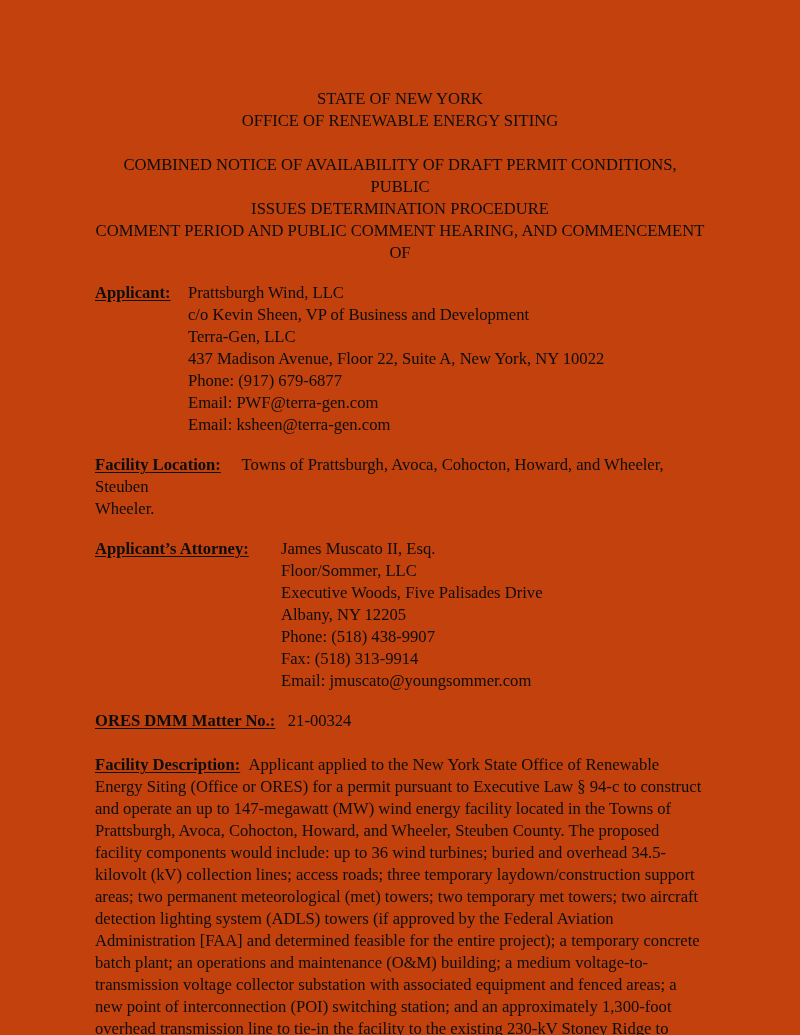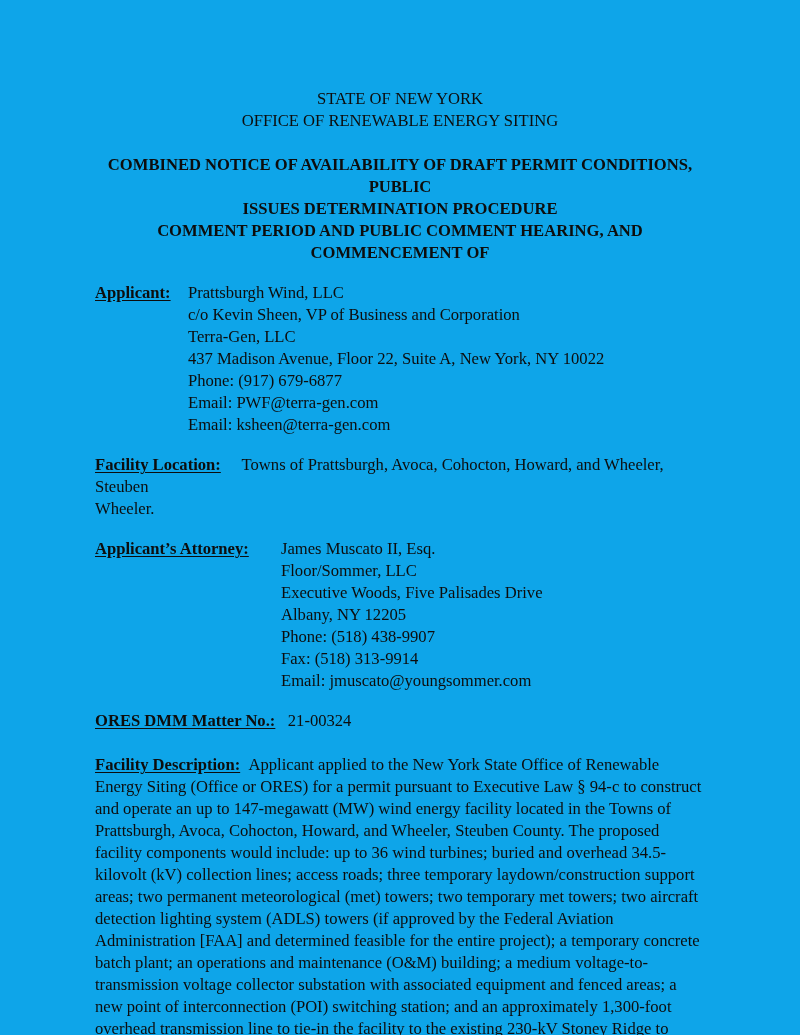--- a/index.html
+++ b/index.html
@@ -12,21 +12,21 @@
     width: 800px;
     height: 1035px;
     font-family: "Liberation Serif", "DejaVu Serif", serif;
     color: #0d0d0d;
     -webkit-font-smoothing: antialiased;
   }
   .page {
     position: relative;
     width: 800px;
     height: 1035px;
-    background: #0ea5e9;
+    background: #c2410c;
     box-sizing: border-box;
     padding: 0 95px;
     overflow: hidden;
   }
   .doc-body {
     padding-top: 88px;
     font-size: 16.6px;
     line-height: 22px;
   }
 
@@ -39,21 +39,20 @@
     display: block;
     line-height: 22px;
   }
   .notice-title {
     text-align: center;
     margin: 22px 0 0 0;
     line-height: 22px;
   }
   .notice-title .line {
     display: block;
-    font-weight: bold;
   }
 
   
   .field-block {
     margin-top: 18px;
     line-height: 22px;
   }
   .field-label {
     font-weight: bold;
     text-decoration: underline;
@@ -99,21 +98,21 @@
     <div class="notice-title">
       <span class="line">COMBINED NOTICE OF AVAILABILITY OF DRAFT PERMIT CONDITIONS, PUBLIC</span>
       <span class="line">ISSUES DETERMINATION PROCEDURE</span>
       <span class="line">COMMENT PERIOD AND PUBLIC COMMENT HEARING, AND COMMENCEMENT OF</span>
     </div>
 
     <div class="field-block lv" style="--label-col: 93px;">
       <div class="field-label">Applicant:</div>
       <div class="values">
         <div class="field-row">Prattsburgh Wind, LLC</div>
-        <div class="field-row">c/o Kevin Sheen, VP of Business and Corporation</div>
+        <div class="field-row">c/o Kevin Sheen, VP of Business and Development</div>
         <div class="field-row">Terra-Gen, LLC</div>
         <div class="field-row">437 Madison Avenue, Floor 22, Suite A, New York, NY 10022</div>
         <div class="field-row">Phone: (917) 679-6877</div>
         <div class="field-row">Email: PWF@terra-gen.com</div>
         <div class="field-row">Email: ksheen@terra-gen.com</div>
       </div>
     </div>
 
     <div class="field-block">
       <span class="field-label">Facility Location:</span><span>&nbsp;&nbsp;&nbsp;&nbsp;&nbsp;</span><span>Towns of Prattsburgh, Avoca, Cohocton, Howard, and Wheeler, Steuben</span>

